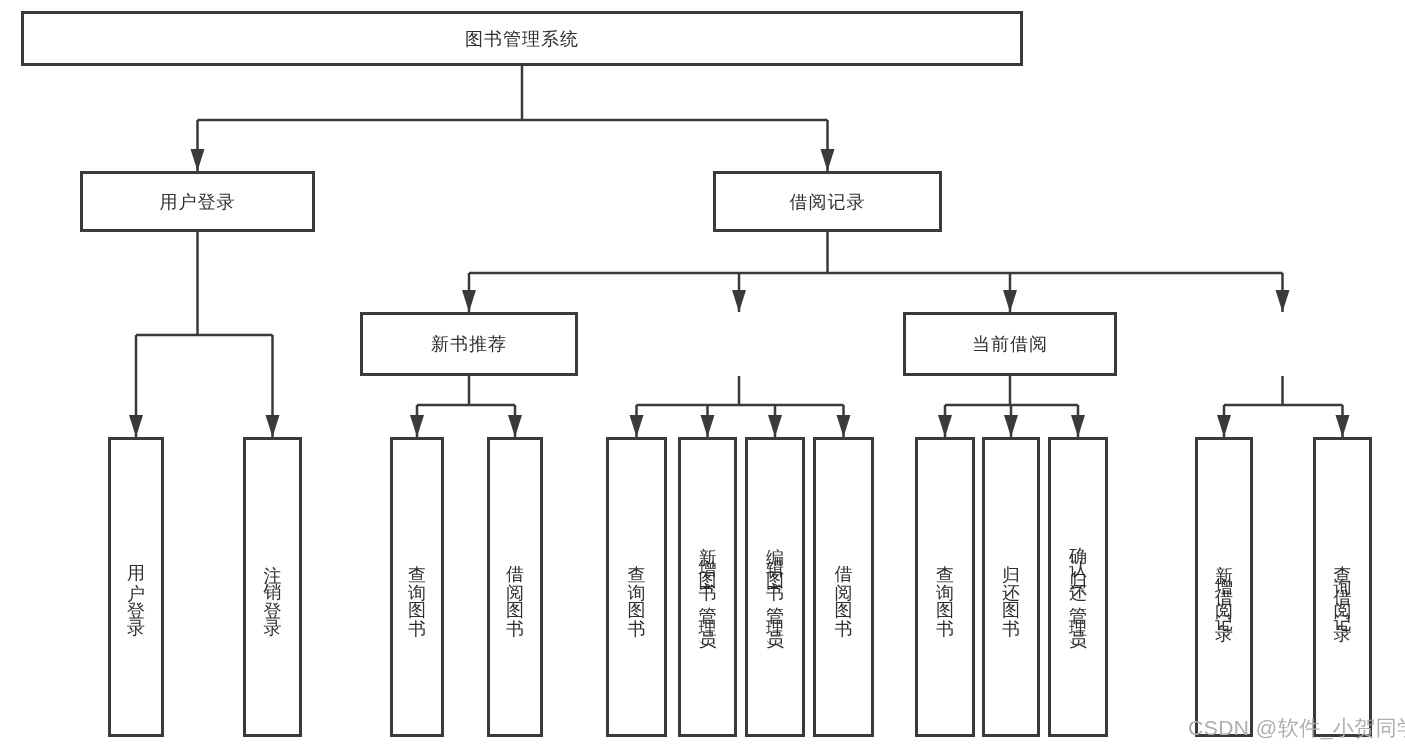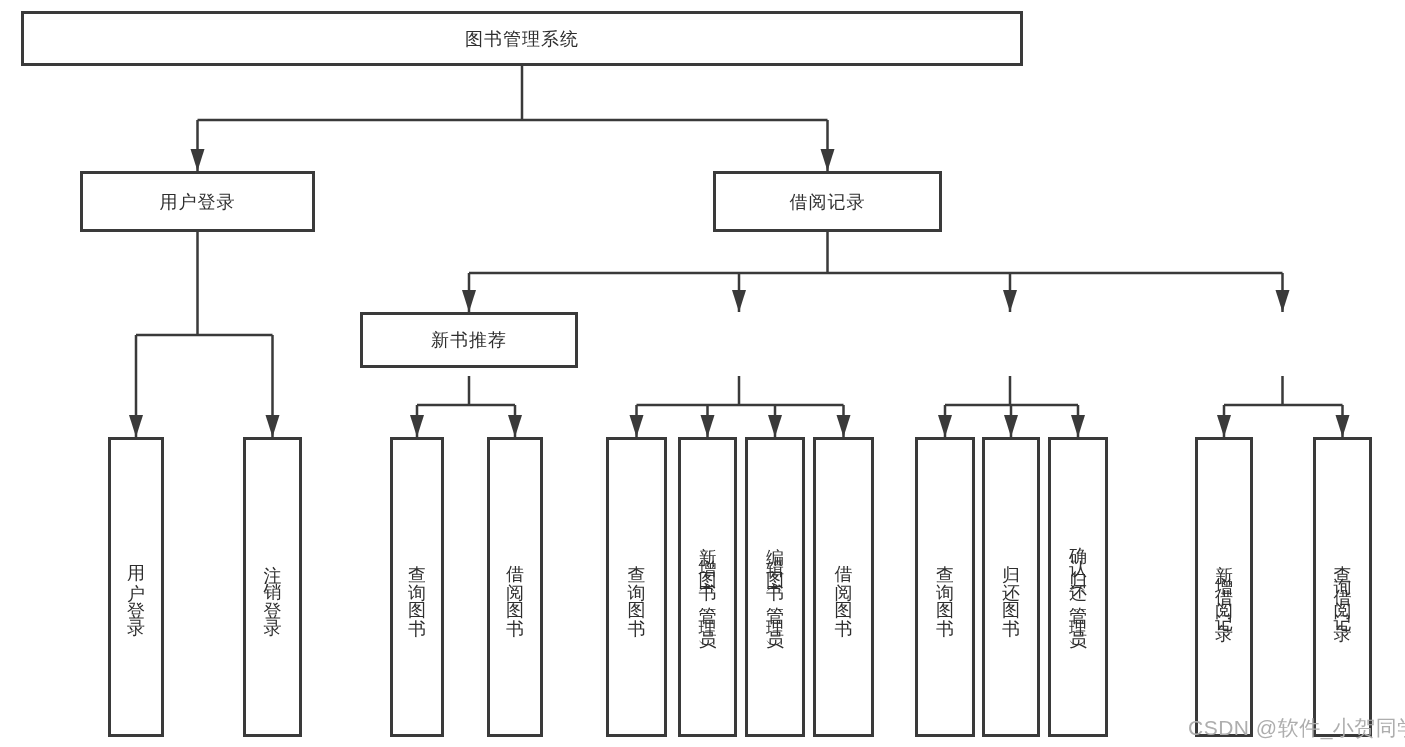--- a/index.html
+++ b/index.html
@@ -71,22 +71,25 @@
     <span>图书管理系统</span>
   </div>
 
   <div class="hbox" style="left:80px;top:171px;width:235px;height:61px">
     <span>用户登录</span>
   </div>
   <div class="hbox" style="left:713px;top:171px;width:229px;height:61px">
     <span>借阅记录</span>
   </div>
 
-  <div class="hbox" style="left:360px;top:312px;width:218px;height:56px">
+  <div class="hbox" style="left:360px;top:312px;width:218px;height:64px">
     <span>新书推荐</span>
+  </div>
+  <div class="hbox" style="left:903px;top:312px;width:214px;height:64px">
+    <span>当前借阅</span>
   </div>
 
   <div class="vbox" style="left:108px;width:56px">
     <span class="vtext">用户登录</span>
   </div>
   <div class="vbox" style="left:243px;width:59px">
     <span class="vtext">注销登录</span>
   </div>
 
   <div class="vbox" style="left:390px;width:54px">

